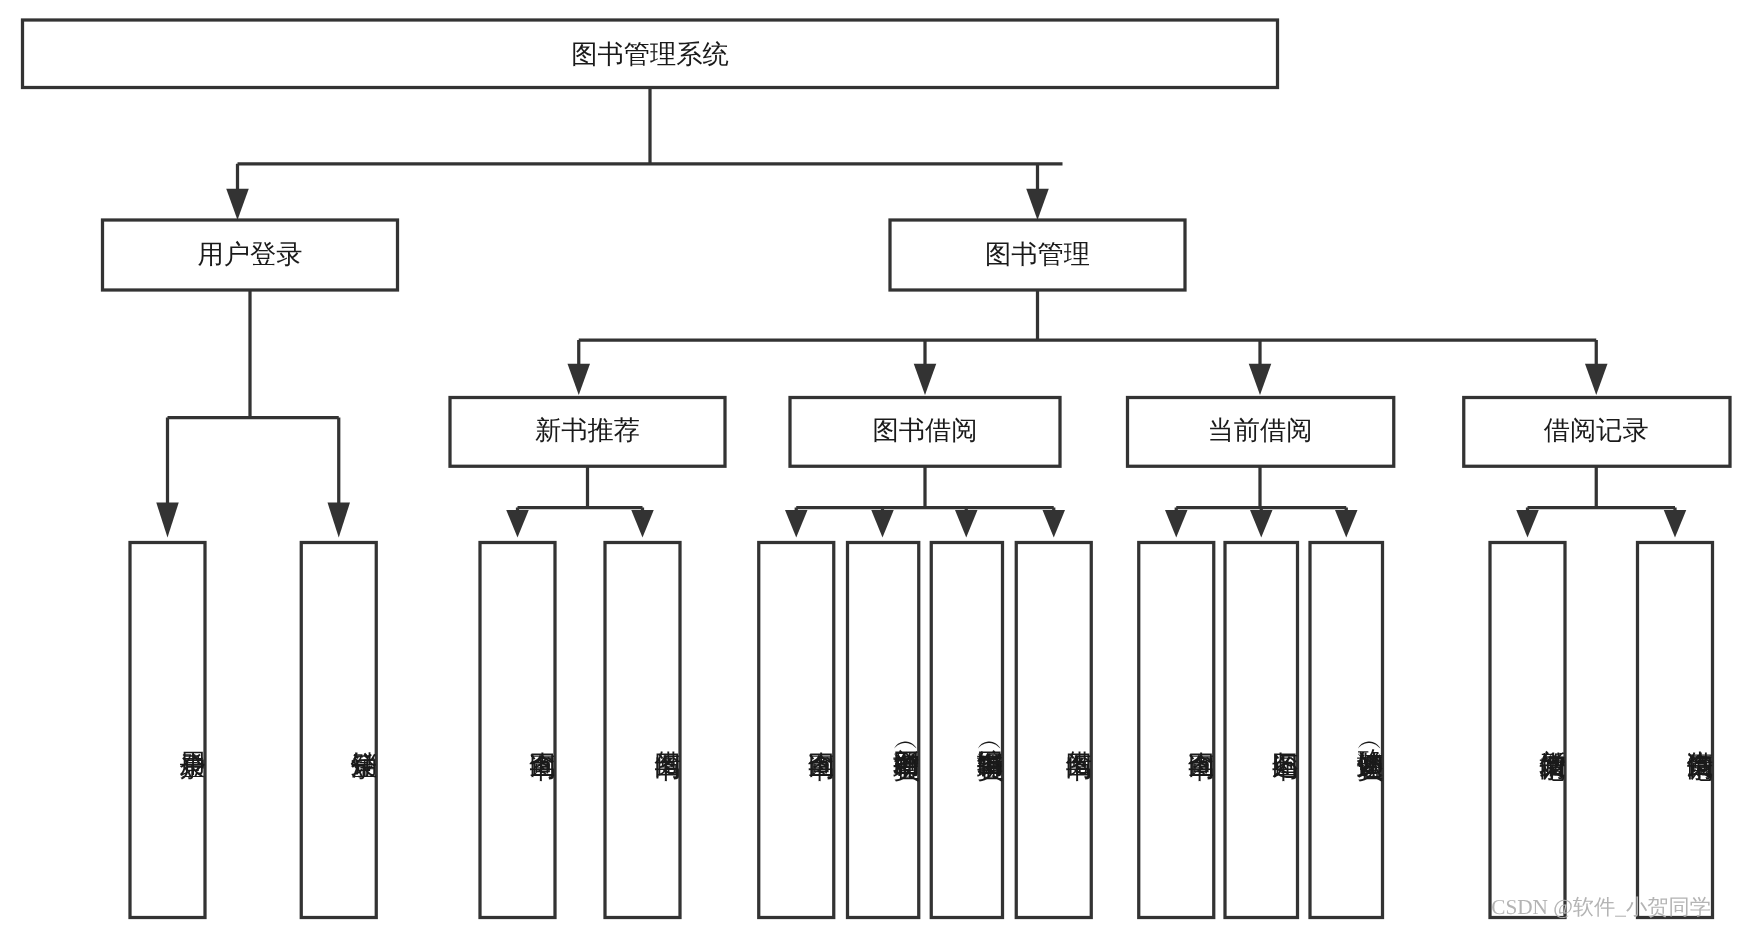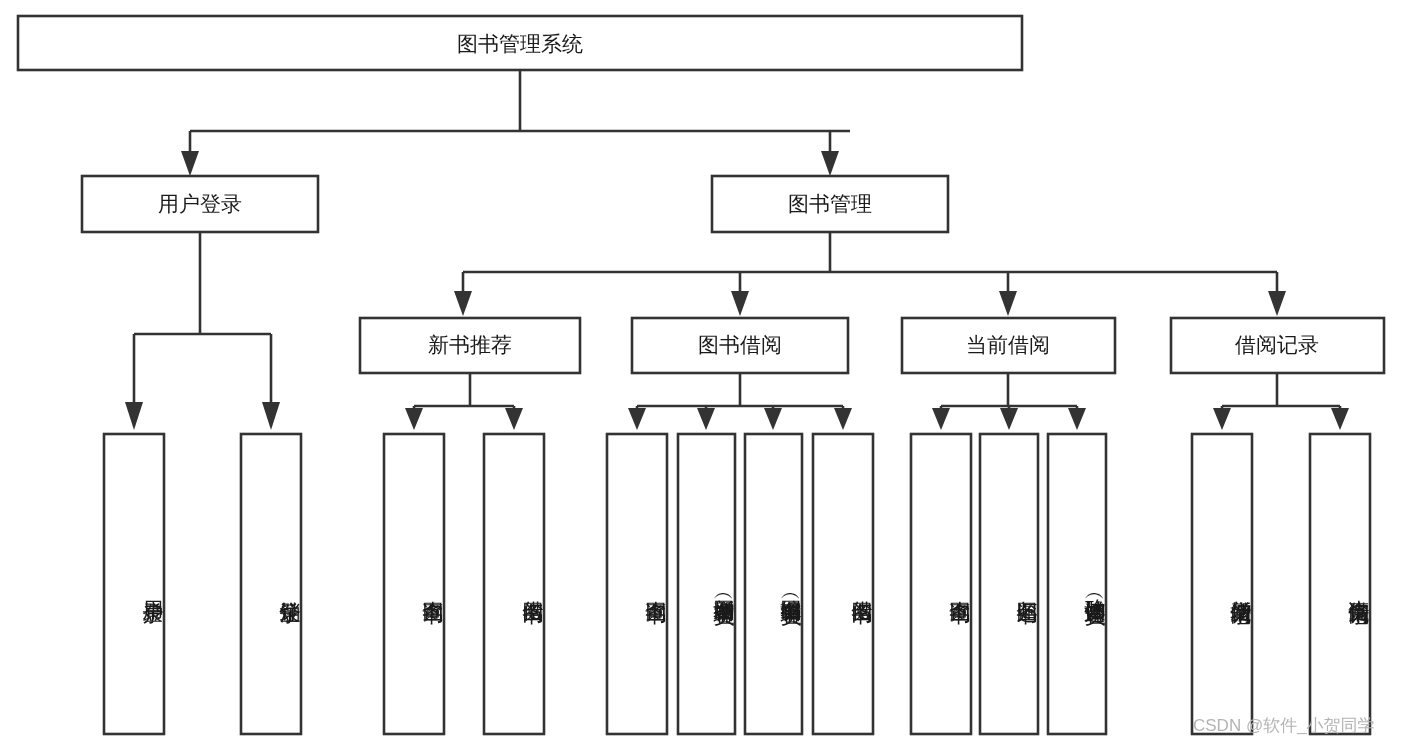--- a/index.html
+++ b/index.html
@@ -58,21 +58,21 @@
     letter-spacing: 1px;
     line-height: 1;
     display: flex;
     align-items: flex-start;
     justify-content: center;
     pointer-events: none;
     user-select: none;
   }
   .watermark {
     position: absolute;
-    font-family: Liberation Sans, sans-serif;
+    font-family: Liberation Serif, serif;
     font-size: 17px;
     color: #b4b4b4;
     white-space: nowrap;
     user-select: none;
   }
 </style>
 </head>
 <body>
 
 <div id="stage">

